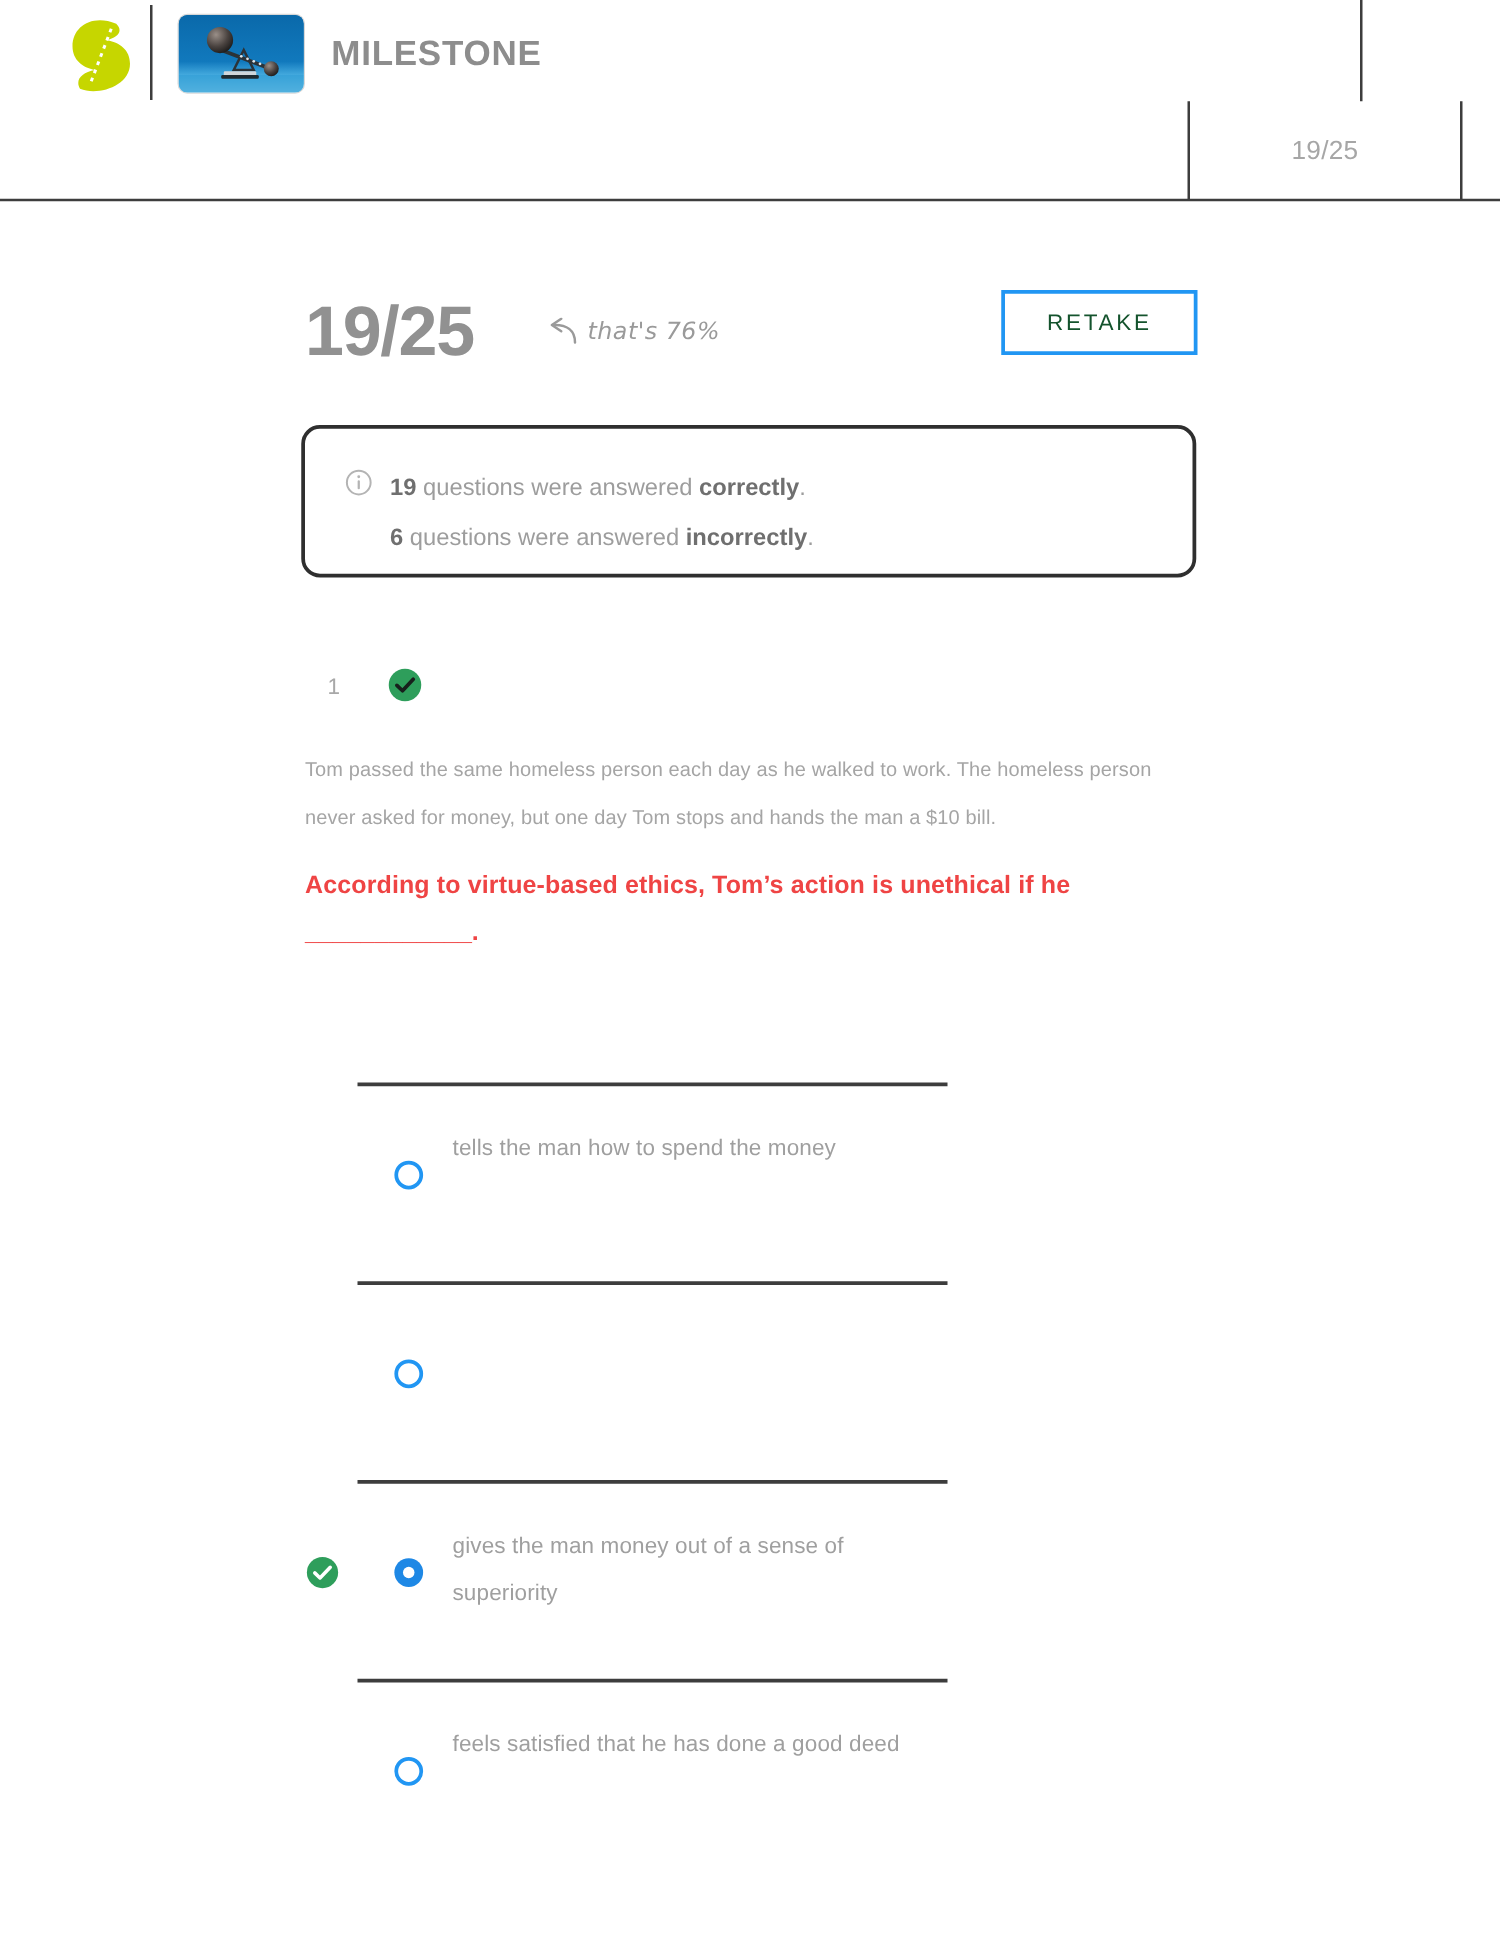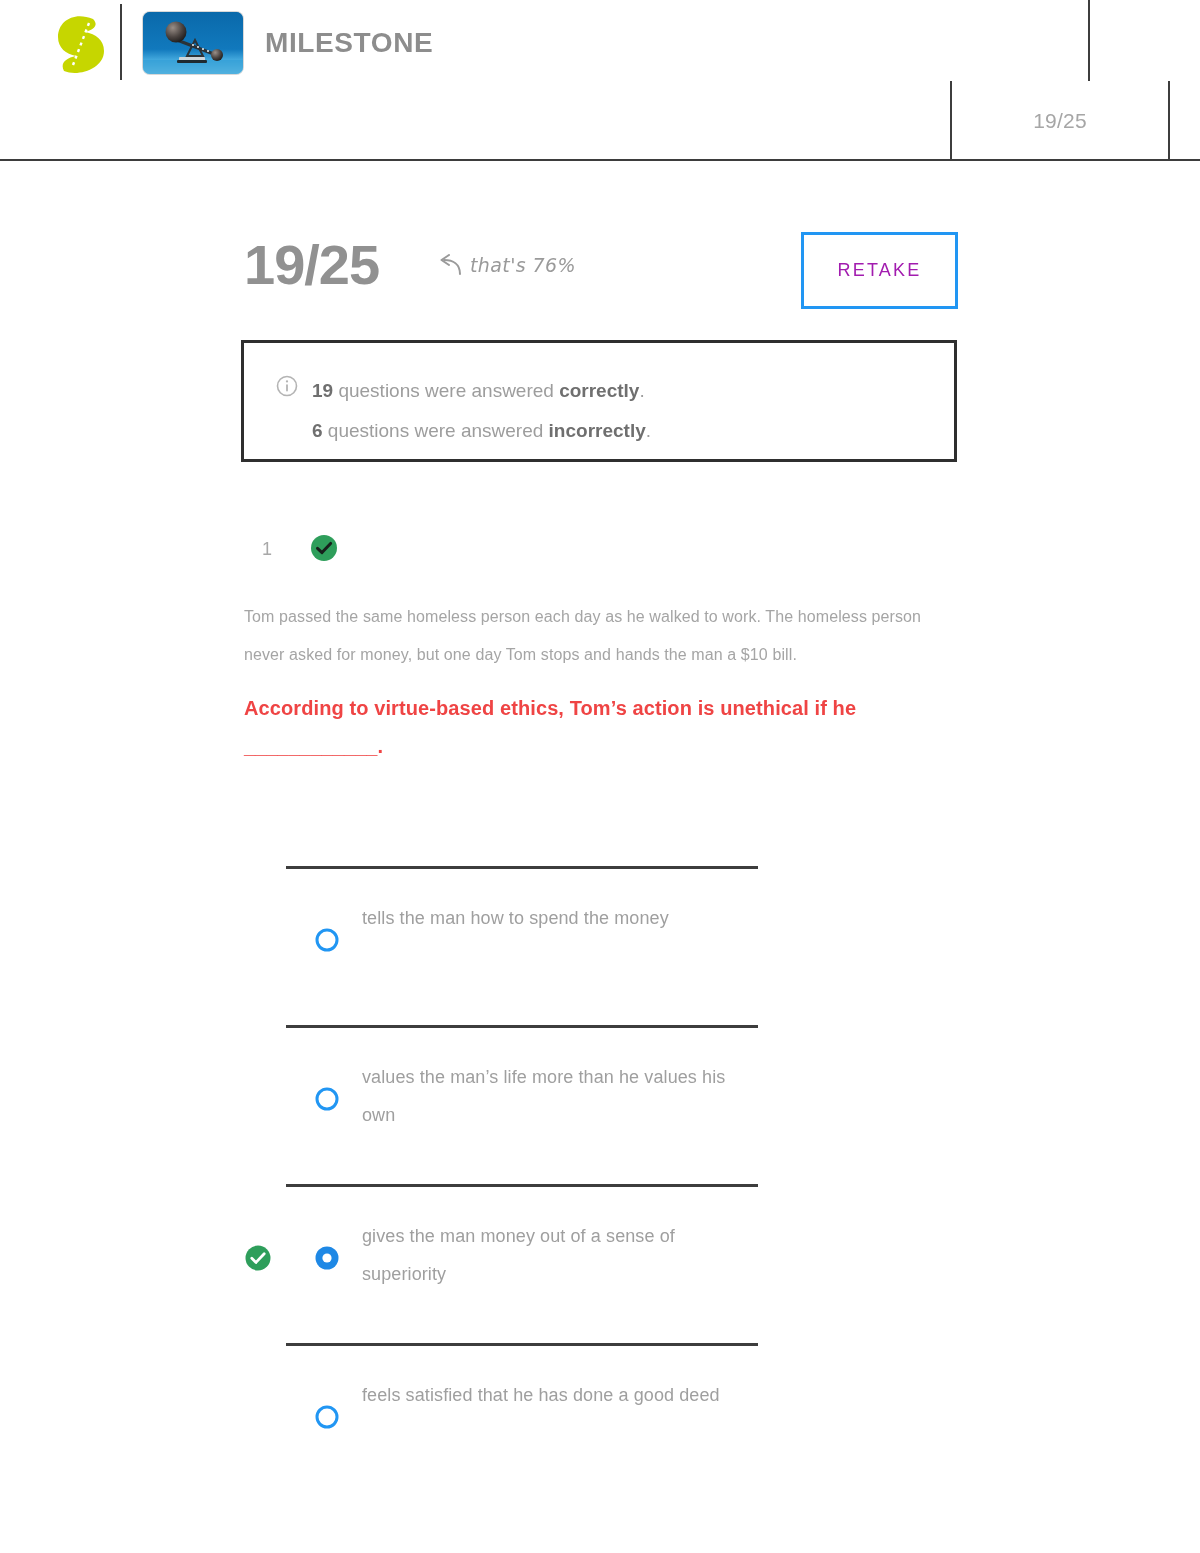--- a/index.html
+++ b/index.html
@@ -126,40 +126,40 @@
   .pct-text {
     font-size: 19px;
     color: #9a9a9a;
     font-family: "DejaVu Sans", sans-serif;
     font-style: italic;
     letter-spacing: 0.4px;
   }
   .retake-btn {
     position: absolute;
     right: 0; top: 0;
-    width: 157px; height: 77px;
+    width: 157px; height: 52px;
     border: 3px solid #2196f3;
     background: #ffffff;
-    color: #a21caf;
+    color: #14532d;
     font-size: 18px;
     letter-spacing: 2.2px;
     font-family: "Liberation Sans", sans-serif;
     display: flex;
     align-items: center;
     justify-content: center;
     cursor: pointer;
   }
 
   
   .info-box {
     position: absolute;
     left: 241px; top: 340px;
     width: 716px; height: 122px;
     border: 3px solid #2f2f2f;
-    border-radius: 0;
+    border-radius: 15px;
     background: #ffffff;
   }
   .info-inner {
     position: absolute;
     left: 32px; top: 28px;
     display: flex;
     gap: 14px;
   }
   .info-icon { flex: none; margin-top: 4px; }
   .info-lines { font-size: 19px; line-height: 40px; color: #9d9d9d; }
@@ -367,21 +367,20 @@
       <div class="opt-text">tells the man how to spend the money</div>
     </div>
 
     <div class="option">
       <div class="opt-rule"></div>
       <span class="opt-radio">
         <svg width="30" height="30" viewBox="0 0 30 30">
           <circle cx="15" cy="15" r="10" fill="none" stroke="#2196f3" stroke-width="3"></circle>
         </svg>
       </span>
-      <div class="opt-text">values the man’s life more than he values his own</div>
     </div>
 
     <div class="option">
       <div class="opt-rule"></div>
       <span class="opt-correct-badge">
         <svg width="28" height="28" viewBox="0 0 28 28">
           <circle cx="14" cy="14" r="12.5" fill="#2e9e5b"></circle>
           <path d="M7.8 14.3 L12 18.4 L20.2 9.8" stroke="#ffffff" stroke-width="2.8" fill="none" stroke-linecap="round" stroke-linejoin="round"></path>
         </svg>
       </span>

